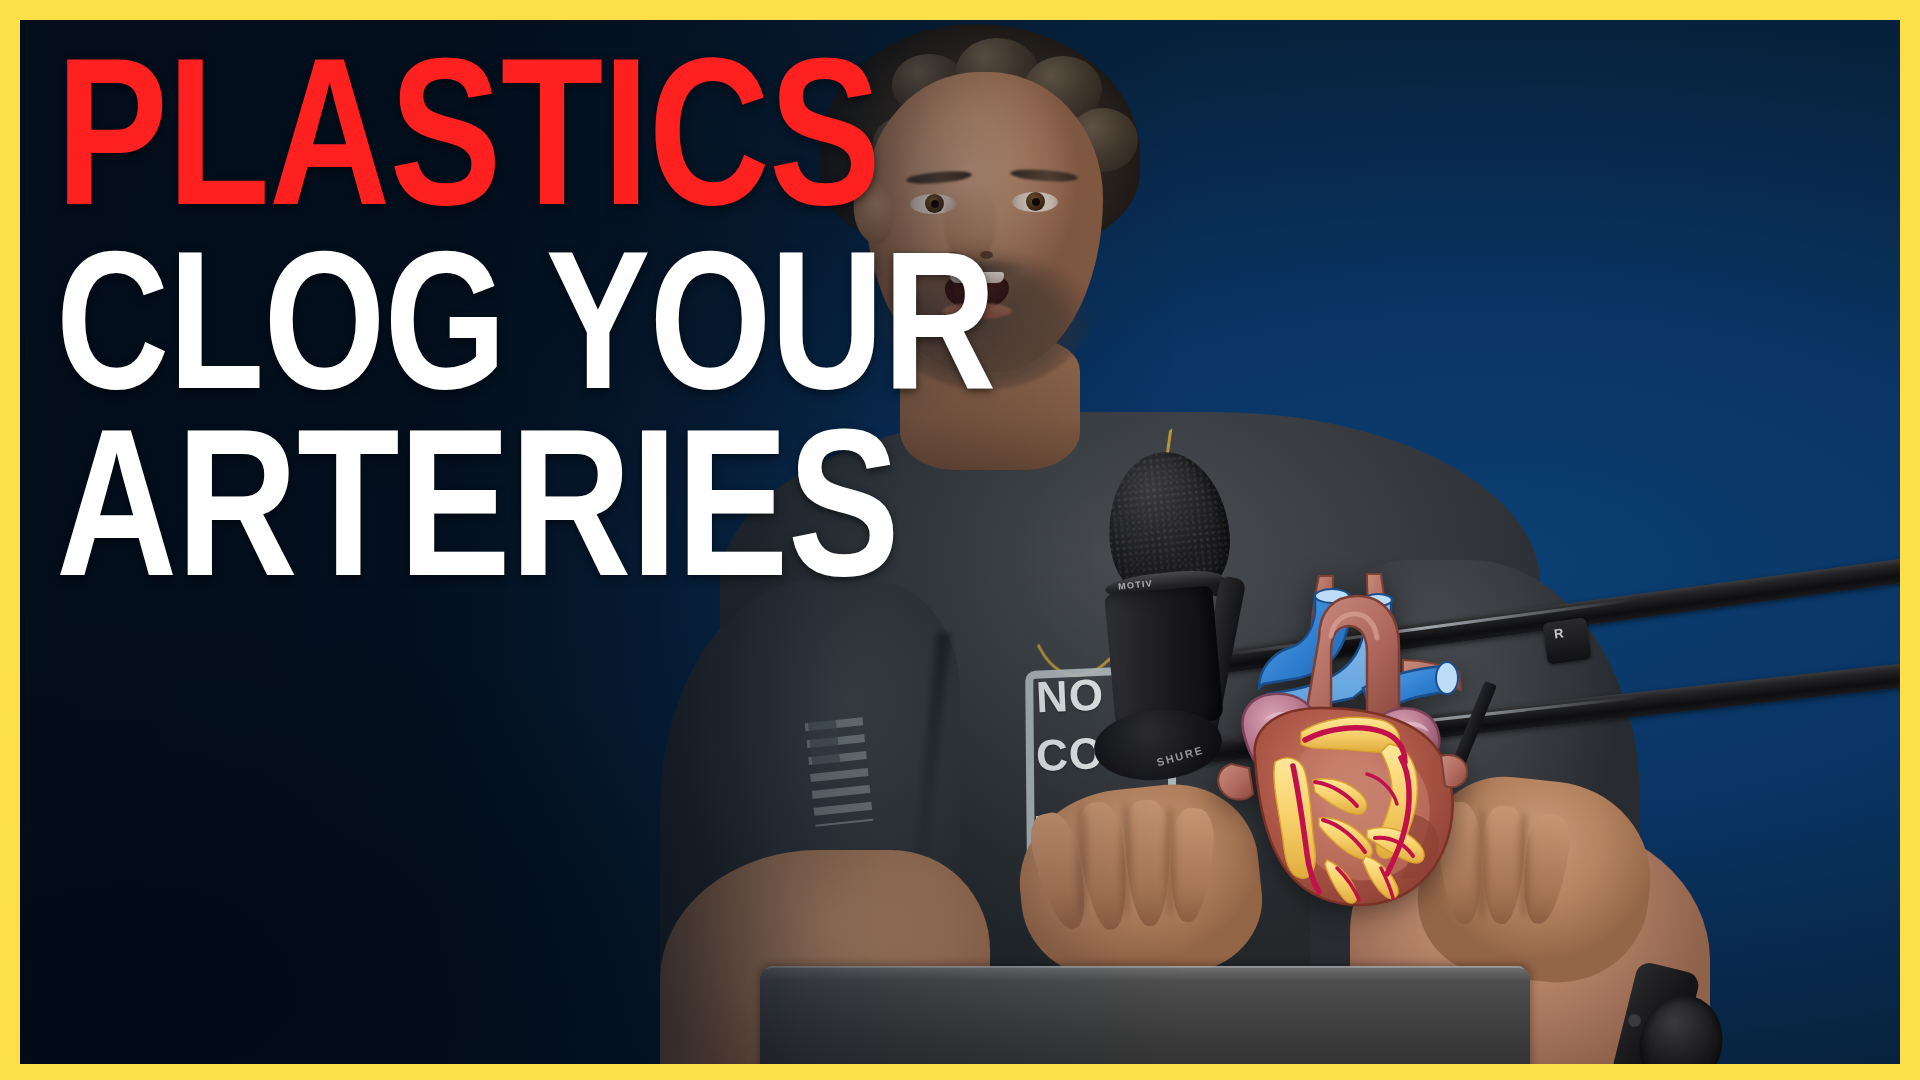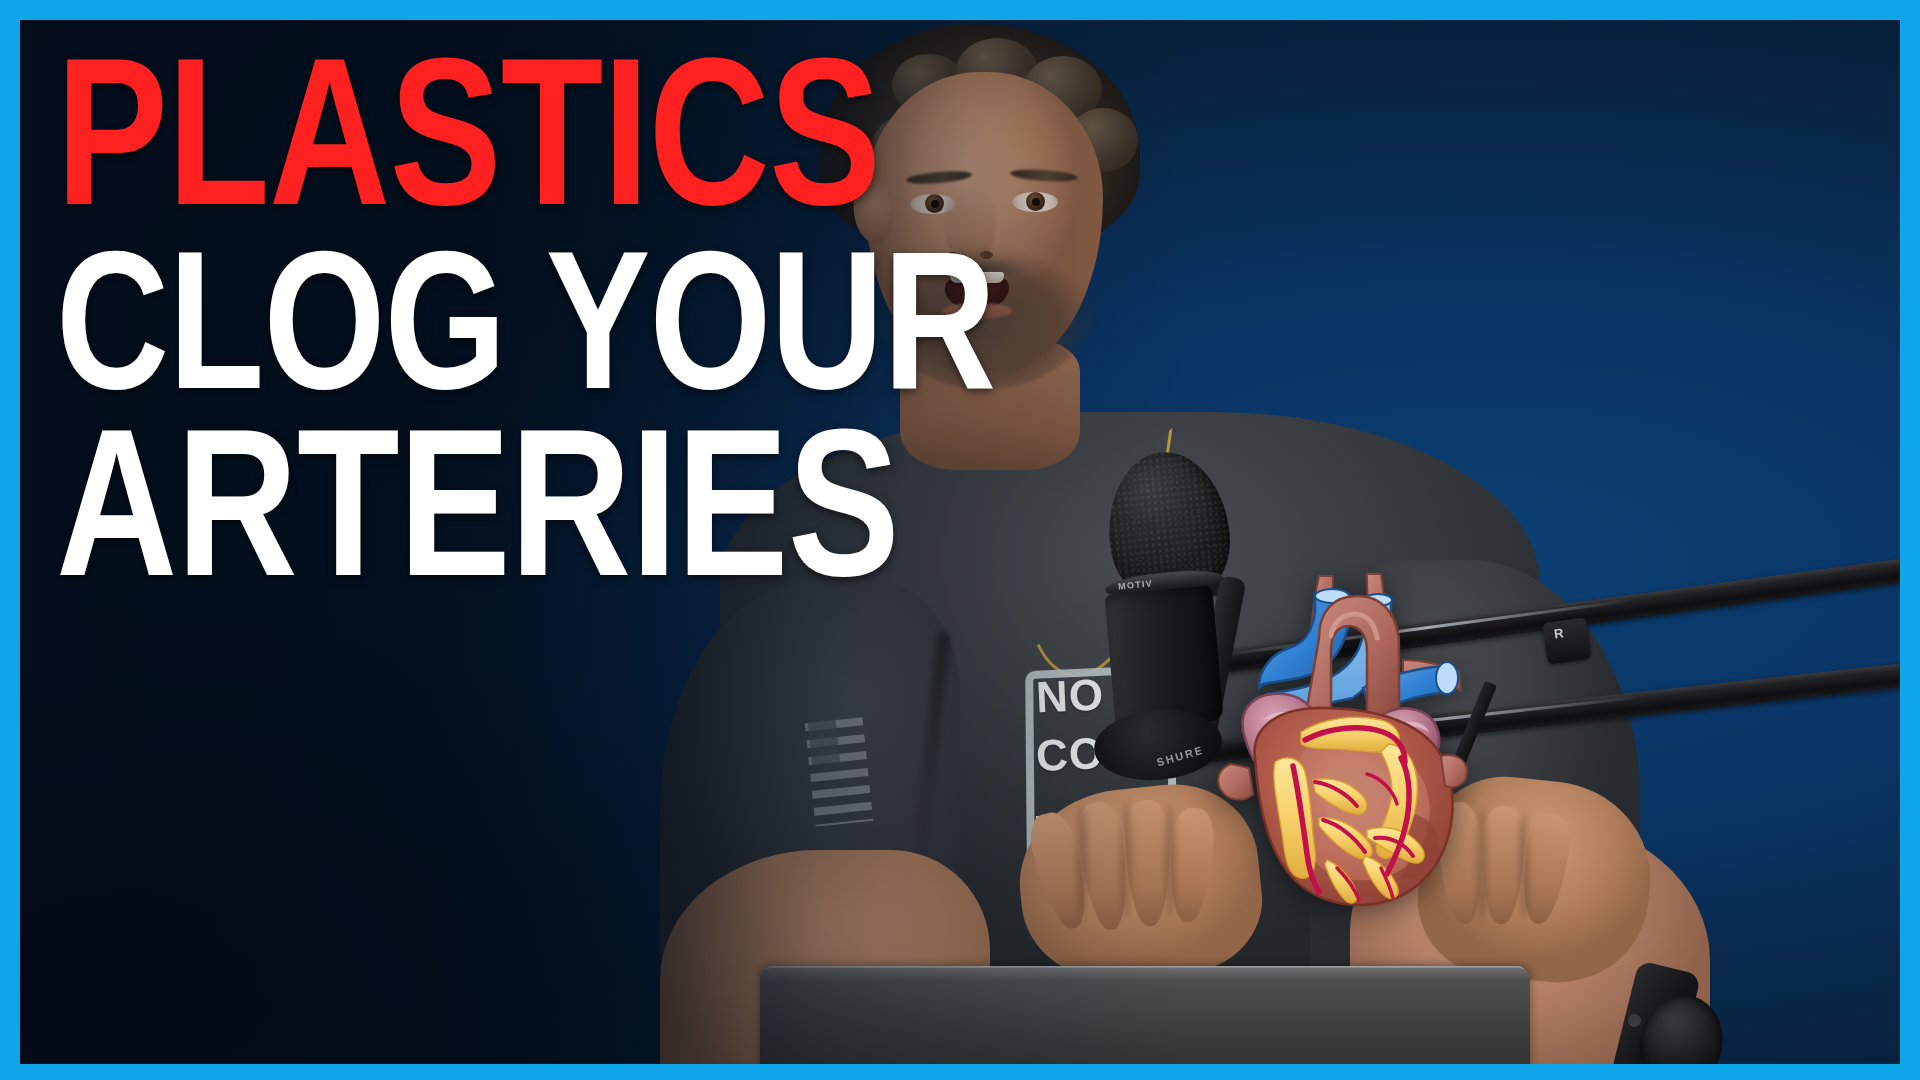--- a/index.html
+++ b/index.html
@@ -1,21 +1,21 @@
 <!DOCTYPE html>
 <html><head>
 <meta charset="utf-8">
 <style>
   * { margin:0; padding:0; box-sizing:border-box; }
   html,body { width:1920px; height:1080px; overflow:hidden; background:#0d7fb5; }
   body { font-family:"Liberation Sans", sans-serif; }
 
   #thumbnail {
     position:relative; width:1920px; height:1080px;
-    background:#0ea5e9; overflow:hidden;
+    background:#fde047; overflow:hidden;
   }
 
   
   #stage {
     position:absolute; left:20px; top:20px; right:20px; bottom:16px;
     overflow:hidden;
     background:
       radial-gradient(120% 95% at 78% 52%, #0b3f73 0%, #0a3463 26%, #07233f 52%, #04182d 74%, #03101f 100%);
   }
   #stage-vignette{

